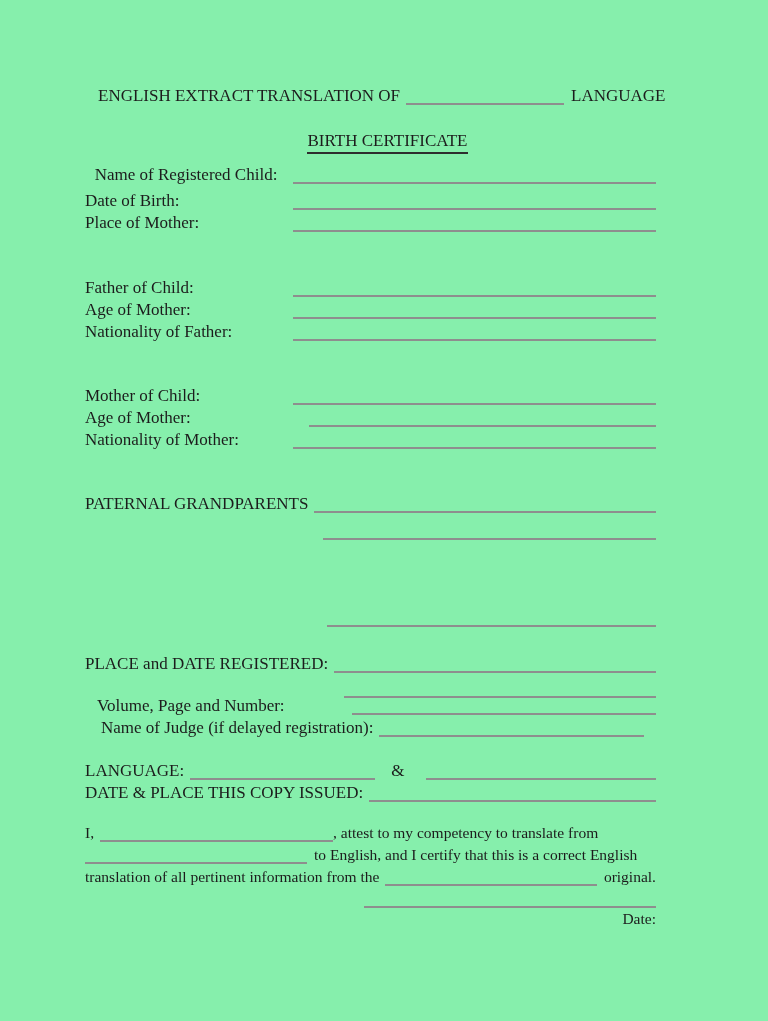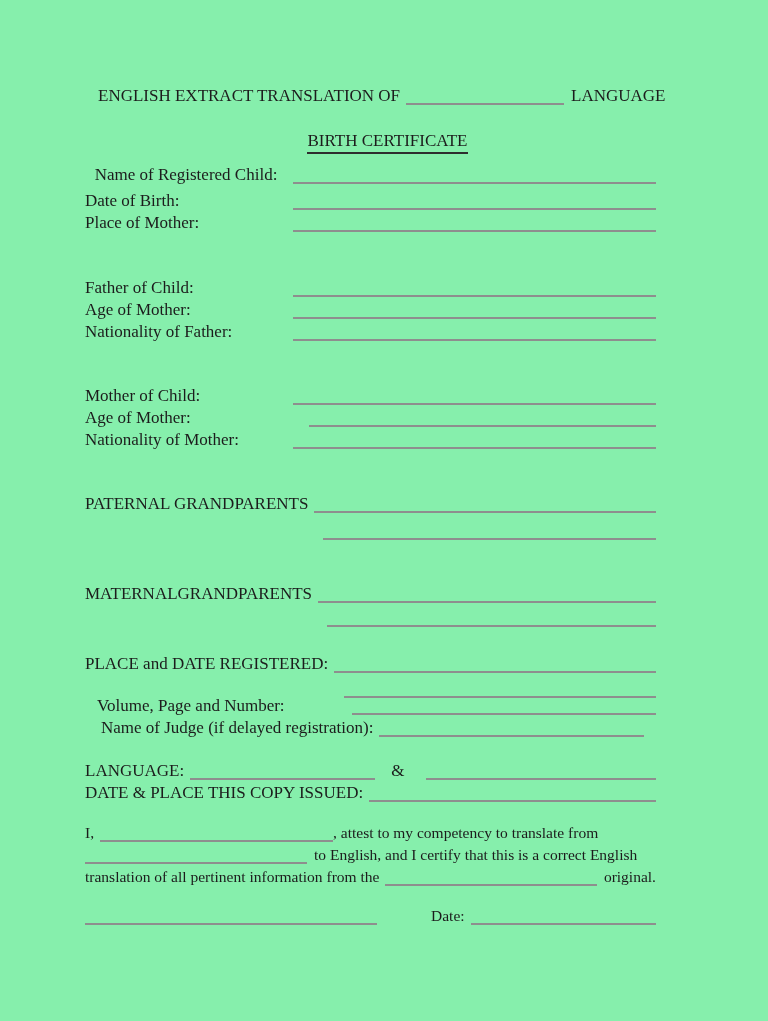--- a/index.html
+++ b/index.html
@@ -116,24 +116,20 @@
 
   <div class="row" style="top:494px;">
     <span class="label">PATERNAL GRANDPARENTS</span>
     <span class="blank"></span>
   </div>
   <div class="row" style="top:521px;">
     <span style="flex:0 0 232px;"></span>
     <span class="blank"></span>
   </div>
 
-  <div class="row" style="top:584px;">
-    <span class="label">MATERNALGRANDPARENTS</span>
-    <span class="blank"></span>
-  </div>
   <div class="row" style="top:608px;">
     <span style="flex:0 0 236px;"></span>
     <span class="blank"></span>
   </div>
 
   <div class="row" style="top:654px;">
     <span class="label">PLACE and DATE REGISTERED:</span>
     <span class="blank"></span>
   </div>
   <div class="row" style="top:679px;">
@@ -168,19 +164,19 @@
   <div class="row small" style="top:845px;">
     <span class="blank fixed w222"></span>
     <span class="label" style="margin-left:7px;">to English, and I certify that this is a correct English</span>
   </div>
   <div class="row small" style="top:867px;">
     <span class="label">translation of all pertinent information from the</span>
     <span class="blank"></span>
     <span class="label" style="margin-left:7px;">original.</span>
   </div>
 
-  <div class="row small" style="top:906px;">
+  <div class="row small" style="top:906px;flex-direction:column;">
     <span class="blank fixed w292"></span>
     <span class="label date-label">Date:</span>
     <span class="blank"></span>
   </div>
 
 </div>
 
 </body></html>

